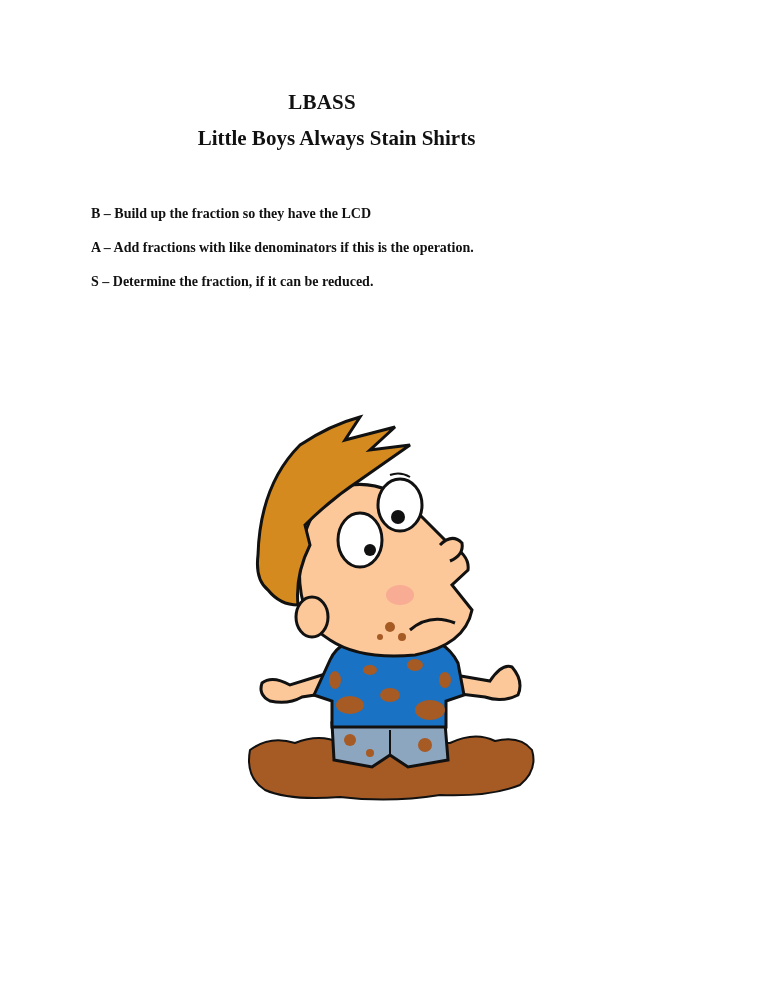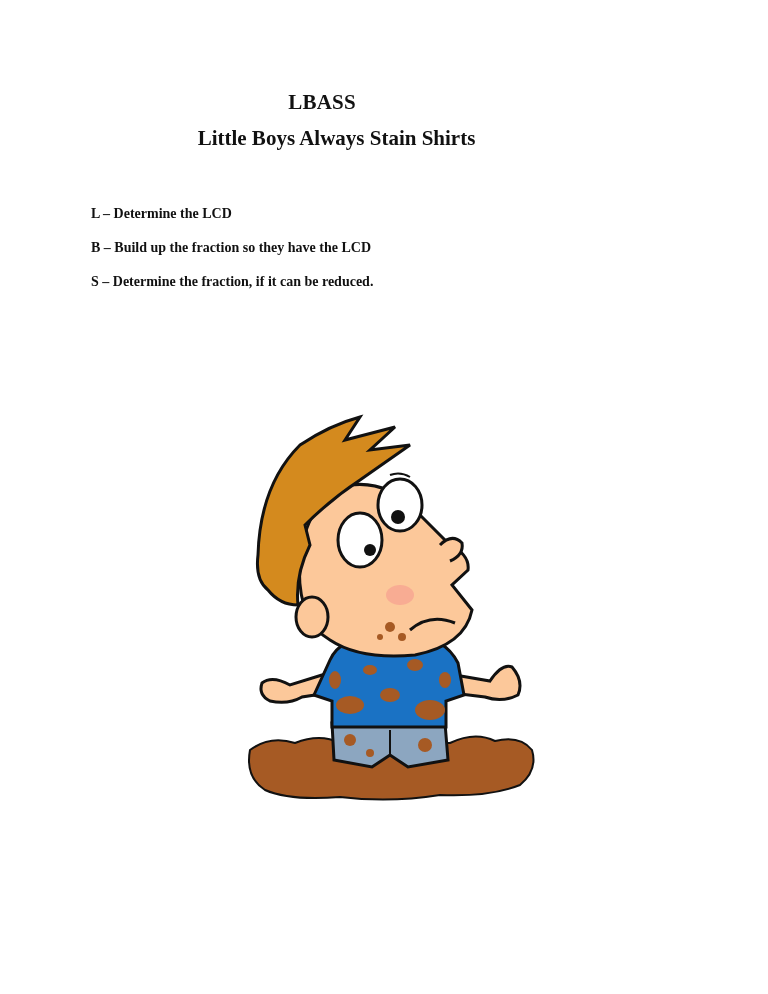--- a/index.html
+++ b/index.html
@@ -13,22 +13,22 @@
     .steps li { font-weight: bold; font-size: 14px; height: 34px; line-height: 18px; white-space: nowrap; }
     .illustration { position: absolute; left: 240px; top: 405px; width: 300px; height: 410px; }
   </style>
 </head>
 <body>
 
 <div class="title">LBASS</div>
 <div class="subtitle">Little Boys Always Stain Shirts</div>
 
 <ul class="steps">
-  <li>L – Determine the LCD</li>
   <li>B – Build up the fraction so they have the LCD</li>
+  <li>A – Add fractions with like denominators if this is the operation.</li>
   <li>S – Determine the fraction, if it can be reduced.</li>
 </ul>
 
 <div class="illustration">
   <svg width="300" height="410" viewBox="0 0 300 410" xmlns="http://www.w3.org/2000/svg">
 
     <path d="M10 345 Q30 330 55 338 Q80 328 100 338 L210 338 Q235 326 255 336 Q280 330 292 345 Q298 365 280 380 Q250 392 200 390 Q150 398 100 392 Q50 396 25 385 Q5 372 10 345 Z" fill="#a65a24" stroke="#111" stroke-width="2"></path>
 
     <path d="M92 318 L205 318 L208 355 L168 362 L150 350 L132 362 L94 355 Z" fill="#8ca6c0" stroke="#111" stroke-width="3"></path>
     <line x1="150" y1="325" x2="150" y2="350" stroke="#111" stroke-width="2"></line>

